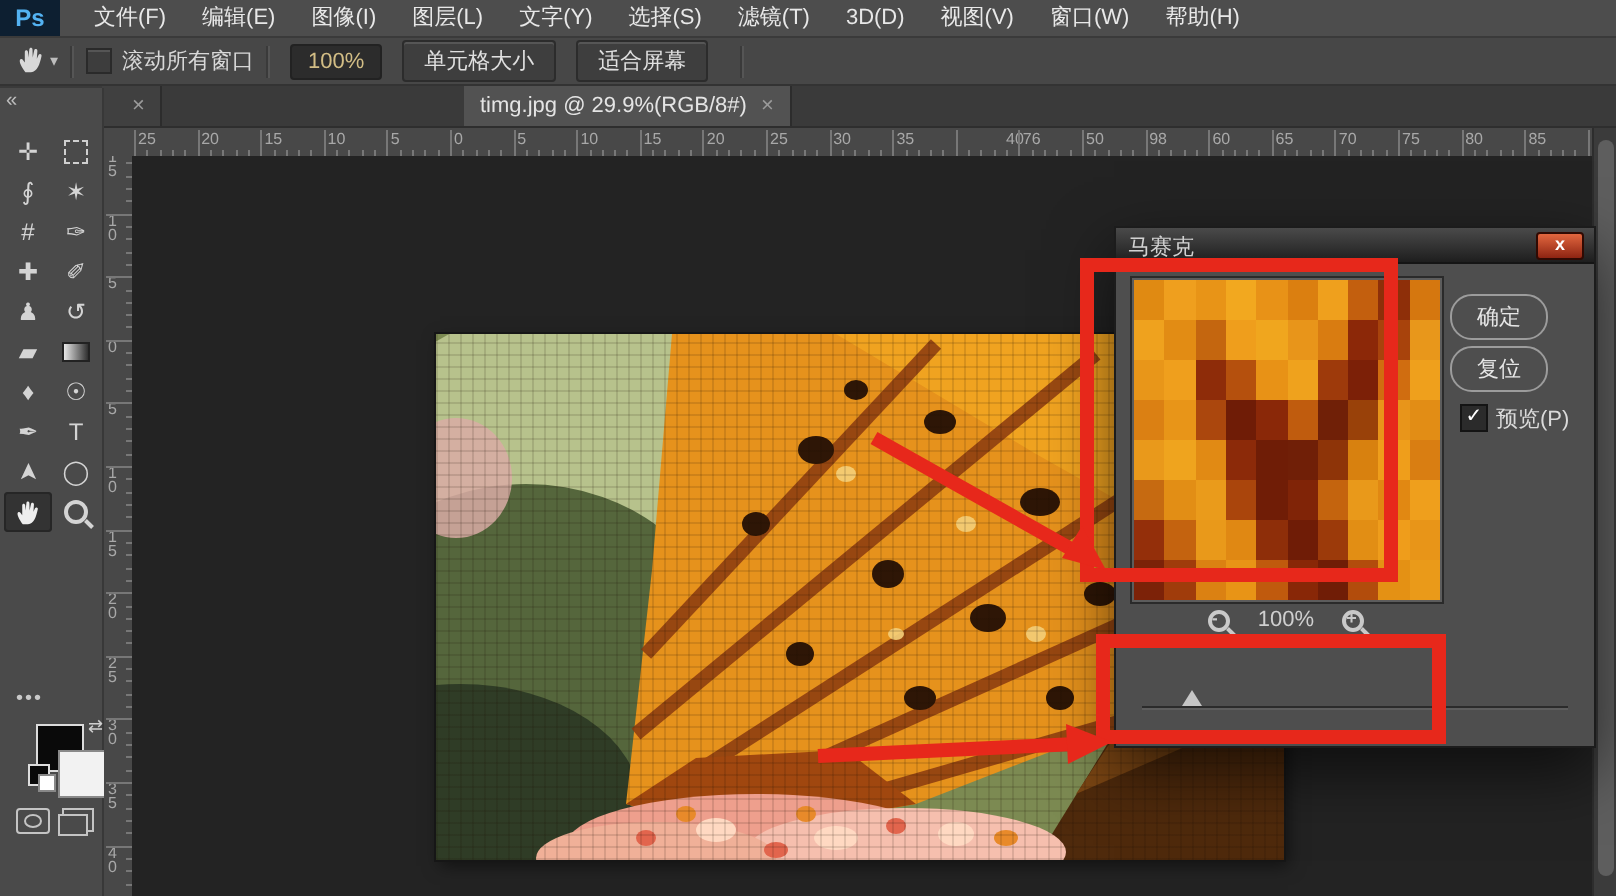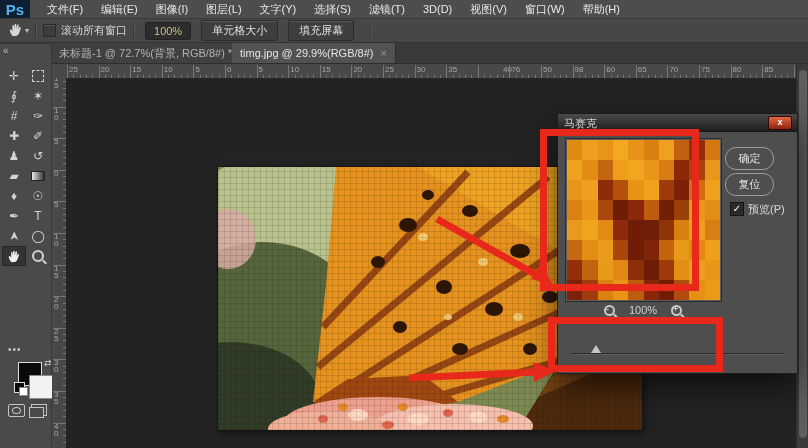--- a/index.html
+++ b/index.html
@@ -3,21 +3,21 @@
 <meta charset="utf-8">
 <style>
   html,body{margin:0;padding:0;background:#222;}
   body{width:808px;height:448px;position:relative;overflow:hidden;
        font-family:"Liberation Sans","DejaVu Sans",sans-serif;
        -webkit-font-smoothing:antialiased;color:#e3e3e3;font-size:12px;}
   .abs{position:absolute;}
   
   #menubar{left:0;top:0;width:808px;height:18px;background:#4d4d4d;border-bottom:1px solid #3a3a3a;
            display:flex;align-items:center;gap:0;}
-  #ps-logo{width:30px;height:18px;background:#0d1f31;color:#53b2f2;font-weight:bold;font-size:15px;
+  #ps-logo{width:30px;height:18px;background:#0d1f31;color:#53b2f2;font-weight:bold;font-size:12px;
            display:flex;align-items:center;justify-content:center;margin-right:8px;}
   .menu-item{padding:0 9px;font-size:11px;color:#e8e8e8;line-height:18px;cursor:default;}
   #optionsbar{left:0;top:19px;width:808px;height:23px;background:#474747;border-bottom:1px solid #333;
               display:flex;align-items:center;}
   .vsep{width:1px;height:16px;background:#3a3a3a;border-right:1px solid #555;margin:0 6px;}
   .chk{width:11px;height:11px;background:#3d3d3d;border:1px solid #2a2a2a;box-shadow:inset 0 1px 0 #555;}
   .opt-label{font-size:11px;color:#d8d8d8;margin-left:5px;}
   .opt-btn{background:#3e3e3e;border:1px solid #2c2c2c;box-shadow:inset 0 1px 0 #565656;
            border-radius:2px;font-size:11px;color:#e0e0e0;padding:2px 10px;margin-right:10px;}
   #zoom-field{background:#2c2c2c;border:1px solid #222;color:#d2bd85;font-size:11px;
@@ -127,27 +127,26 @@
         <path d="M5 15c-1.5-2-3-4.5-3-6 0-1 1.2-1.3 1.8-.4l.9 1.3V4.2c0-1.2 1.6-1.2 1.7 0l.2 3 .5-4.4c.1-1.2 1.7-1.1 1.7.1l.1 4.3.8-3.8c.2-1.1 1.8-.9 1.7.3l-.3 4.2.9-2c.5-1 1.9-.5 1.6.6-.4 1.7-1 4.3-1.9 5.8-.8 1.4-2 2.7-3.7 2.7H7z" fill="#d8d8d8"></path>
       </svg>
   </span>
   <span style="color:#bdbdbd;font-size:8px;margin-left:2px;">▾</span>
   <span class="vsep"></span>
   <span class="chk"></span>
   <span class="opt-label">滚动所有窗口</span>
   <span class="vsep"></span>
   <span id="zoom-field">100%</span>
   <button class="opt-btn">单元格大小</button>
-  <button class="opt-btn">填充屏幕</button>
+  <button class="opt-btn">适合屏幕</button>
   <span class="vsep"></span>
 </div>
 
 <div id="tabbar" class="abs">
   <div class="tab inactive" style="left:51px;">
-    <span>未标题-1 @ 72.7%(背景, RGB/8#) *</span>
     <span class="x">×</span>
   </div>
   <div class="tab active" style="left:232px;">
     <span>timg.jpg @ 29.9%(RGB/8#)</span>
     <span class="x">×</span>
   </div>
 </div>
 
 <div id="toolbox" class="abs">
   <div id="toolbox-head">«</div>

